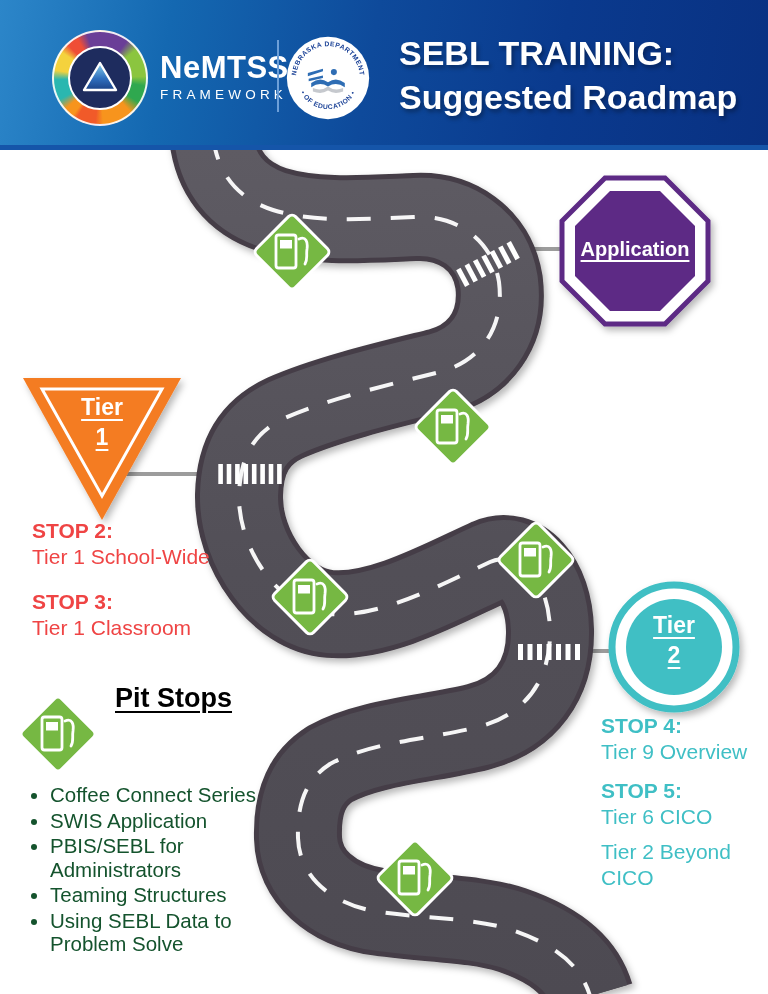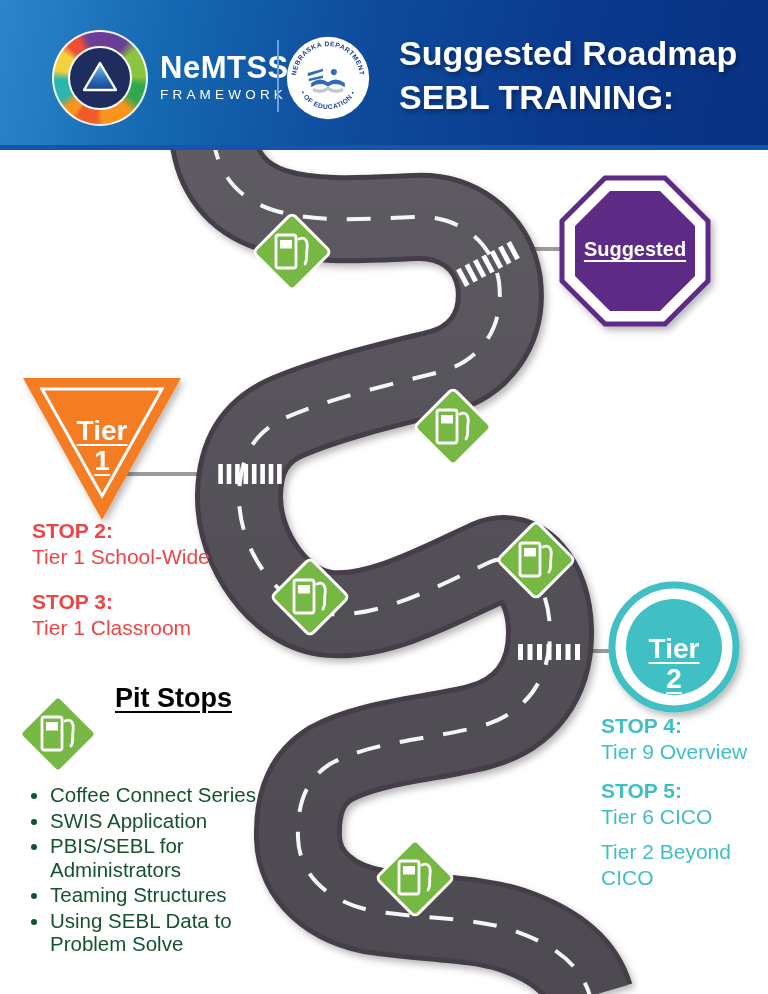--- a/index.html
+++ b/index.html
@@ -27,21 +27,21 @@
           text-shadow:2px 3px 4px rgba(0,0,0,.35);}
   .title-line{font-size:34px;font-weight:bold;line-height:44px;}
 
   
   .road-svg{position:absolute;left:0;top:150px;width:768px;height:844px;}
 
   
   .sign-label{position:absolute;color:#fff;font-weight:bold;text-align:center;}
   .u{text-decoration:underline;text-decoration-thickness:2px;text-underline-offset:4px;}
   .foundation-label{left:563px;top:238px;width:144px;font-size:20px;}
-  .tier-label{font-size:28px;line-height:30px;margin-top:24px;}
+  .tier-label{font-size:23px;line-height:30px;}
   .tier1-label{left:40px;top:392px;width:124px;}
   .tier2-label{left:612px;top:610px;width:124px;}
 
   .stop{position:absolute;font-size:21px;line-height:1.25;}
   .stop .stop-title{font-weight:bold;}
   .purple{color:#5d2b85;}
   .orange{color:#ef4444;}
   .teal{color:#3fbfc5;}
 
   .pit-title{position:absolute;left:115px;top:683px;font-size:27px;font-weight:bold;color:#000000;}
@@ -92,22 +92,22 @@
       </text>
       <g>
         <path d="M 32 62 Q 42 66 50 60 Q 58 66 68 62 L 68 66 Q 58 70 50 65 Q 42 70 32 66 Z" fill="#c6c9ce"></path>
         <path d="M 30 56 Q 40 48 50 55 Q 60 48 70 56 L 70 61 Q 60 54 50 60 Q 40 54 30 61 Z" fill="#2e6db4"></path>
         <circle cx="57" cy="43" r="3.6" fill="#2e6db4"></circle>
         <path d="M 26 44 l 18 -5 l 0 3 l -18 6 Z M 27 51 l 17 -4 l 0 3 l -17 4 Z" fill="#2e6db4"></path>
       </g>
     </svg>
 
     <div class="titles">
+      <div class="title-line">SEBL TRAINING:</div>
       <div class="title-line">Suggested Roadmap</div>
-      <div class="title-line">SEBL TRAINING:</div>
     </div>
   </div>
 
   <svg class="road-svg" viewBox="0 150 768 844">
     <defs>
       <linearGradient id="roadGrad" x1="0" y1="150" x2="0" y2="994" gradientUnits="userSpaceOnUse">
         <stop offset="0" stop-color="#5e5b63"></stop>
         <stop offset="0.5" stop-color="#524f57"></stop>
         <stop offset="1" stop-color="#4d4a52"></stop>
       </linearGradient>
@@ -202,21 +202,21 @@
       <polygon points="42,389 162,389 102,496" fill="none" stroke="#ffffff" stroke-width="3"></polygon>
     </g>
 
     <g filter="url(#softShadow)">
       <circle cx="674" cy="647" r="62" fill="#ffffff" stroke="#41bfc4" stroke-width="7"></circle>
       <circle cx="674" cy="647" r="48" fill="#41bfc4"></circle>
     </g>
   </svg>
 
   <div class="sign-label foundation-label">
-    <span class="u">Suggested</span>
+    <span class="u">Application</span>
   </div>
 
   <div class="sign-label tier-label tier1-label">
     <div><span class="u">Tier</span></div>
     <div><span class="u">1</span></div>
   </div>
 
   <div class="sign-label tier-label tier2-label">
     <div><span class="u">Tier</span></div>
     <div><span class="u">2</span></div>

